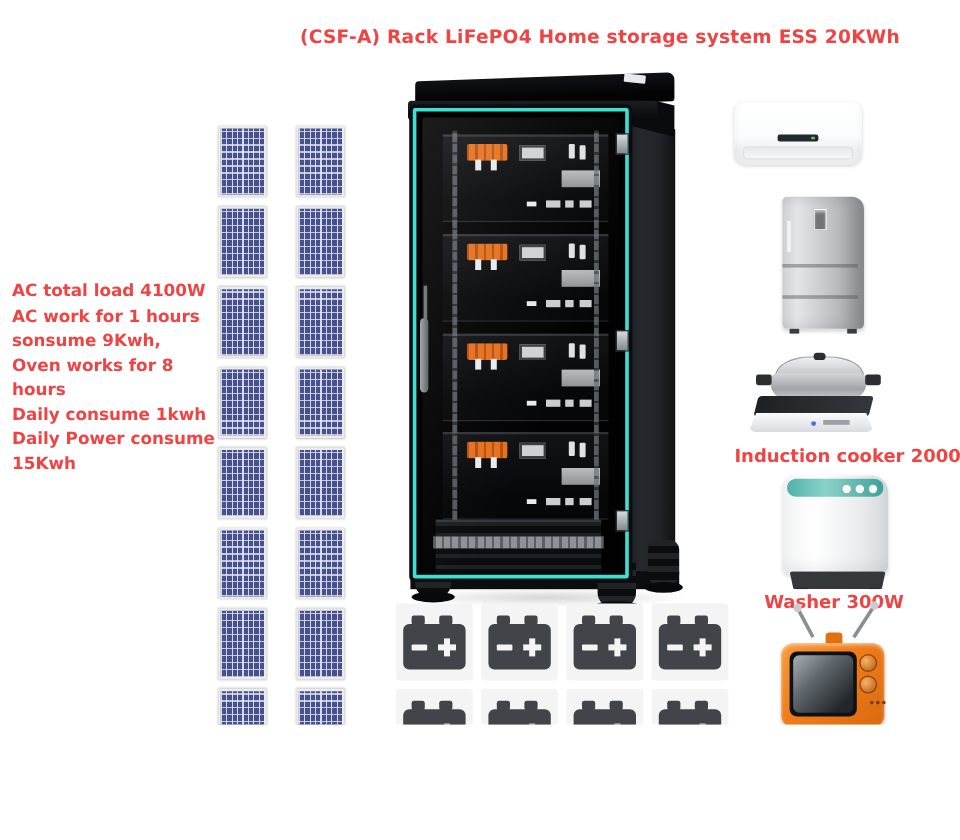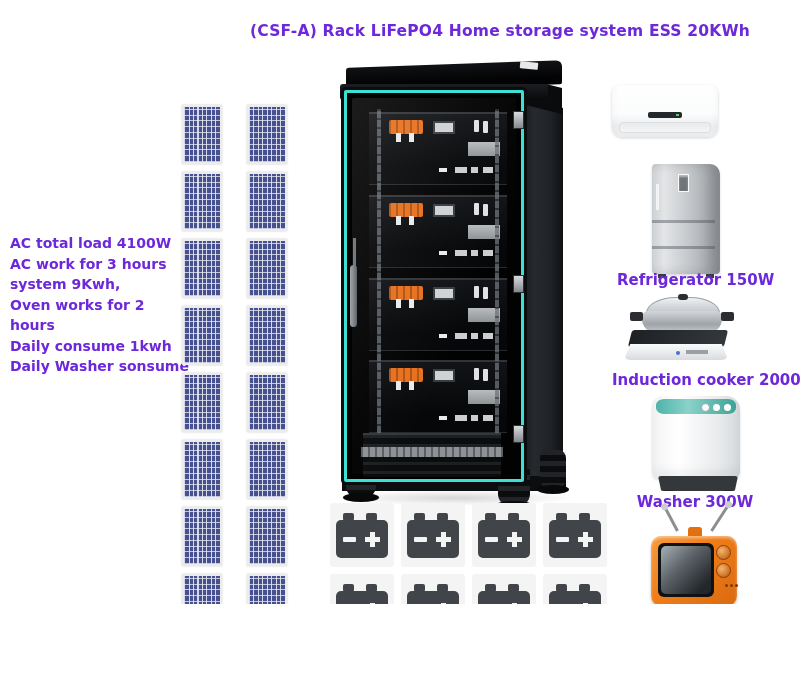--- a/index.html
+++ b/index.html
@@ -1,17 +1,17 @@
 <!DOCTYPE html>
 <html style="--panel-blue: #47518e; --accent: #3ce0d4; --orange: #e8701d; --bat-dark: #41454a; --tile: #f4f4f4;"><head>
 <meta charset="utf-8">
 <style>
   html,body{margin:0;padding:0;background:#fff;}
   .stage{position:relative;width:800px;height:604px;background:#ffffff;overflow:hidden;
-         font-family:"DejaVu Sans", sans-serif;color:#6d28d9;border-radius:14px;}
+         font-family:"DejaVu Sans", sans-serif;color:#ef4444;border-radius:14px;}
 
   
   .title{position:absolute;left:250px;top:22px;width:500px;text-align:center;
          font-size:15.5px;font-weight:bold;letter-spacing:.2px;white-space:nowrap;}
   .note{position:absolute;left:10px;top:233px;width:180px;font-size:14px;font-weight:bold;
         line-height:20.5px;}
   .applabel{position:absolute;text-align:center;font-size:15px;font-weight:bold;white-space:nowrap;}
 
   
   .solar{position:absolute;left:182px;top:105px;display:grid;
@@ -174,25 +174,26 @@
 </style>
 </head>
 <body>
 
 <div class="stage">
 
   <div class="title">(CSF-A) Rack LiFePO4 Home storage system ESS 20KWh</div>
 
   <div class="note">
       <div class="note-line">AC total load 4100W</div>
-      <div class="note-line">AC work for 3 hours</div>
-      <div class="note-line">system 9Kwh,</div>
-      <div class="note-line">Oven works for 2 hours</div>
+      <div class="note-line">AC work for 1 hours</div>
+      <div class="note-line">sonsume 9Kwh,</div>
+      <div class="note-line">Oven works for 8 hours</div>
       <div class="note-line">Daily consume 1kwh</div>
-      <div class="note-line">Daily Washer sonsume</div>
+      <div class="note-line">Daily Power consume</div>
+      <div class="note-line">15Kwh</div>
     </div>
 
   <div class="solar">
       <div class="panel"></div>
       <div class="panel"></div>
       <div class="panel"></div>
       <div class="panel"></div>
       <div class="panel"></div>
       <div class="panel"></div>
       <div class="panel"></div>
@@ -309,21 +310,20 @@
     <div class="ac-display"></div>
     <div class="ac-vent"></div>
   </div>
 
   <div class="fridge">
     <div class="fr-disp"></div>
     <div class="fr-line fr-line1"></div>
     <div class="fr-line fr-line2"></div>
     <div class="fr-handle"></div>
   </div>
-  <div class="applabel" style="left:617px;top:271px;width:150px;">Refrigerator 150W</div>
 
   <div class="pot-lid"></div>
   <div class="pot-body"></div>
   <div class="cooktop"></div>
   <div class="cookbase"></div>
   <div class="applabel" style="left:612px;top:371px;width:186px;">Induction cooker 2000W</div>
 
   <div class="washer">
     <div class="w-lid"></div>
     <div class="w-knobs"></div>

